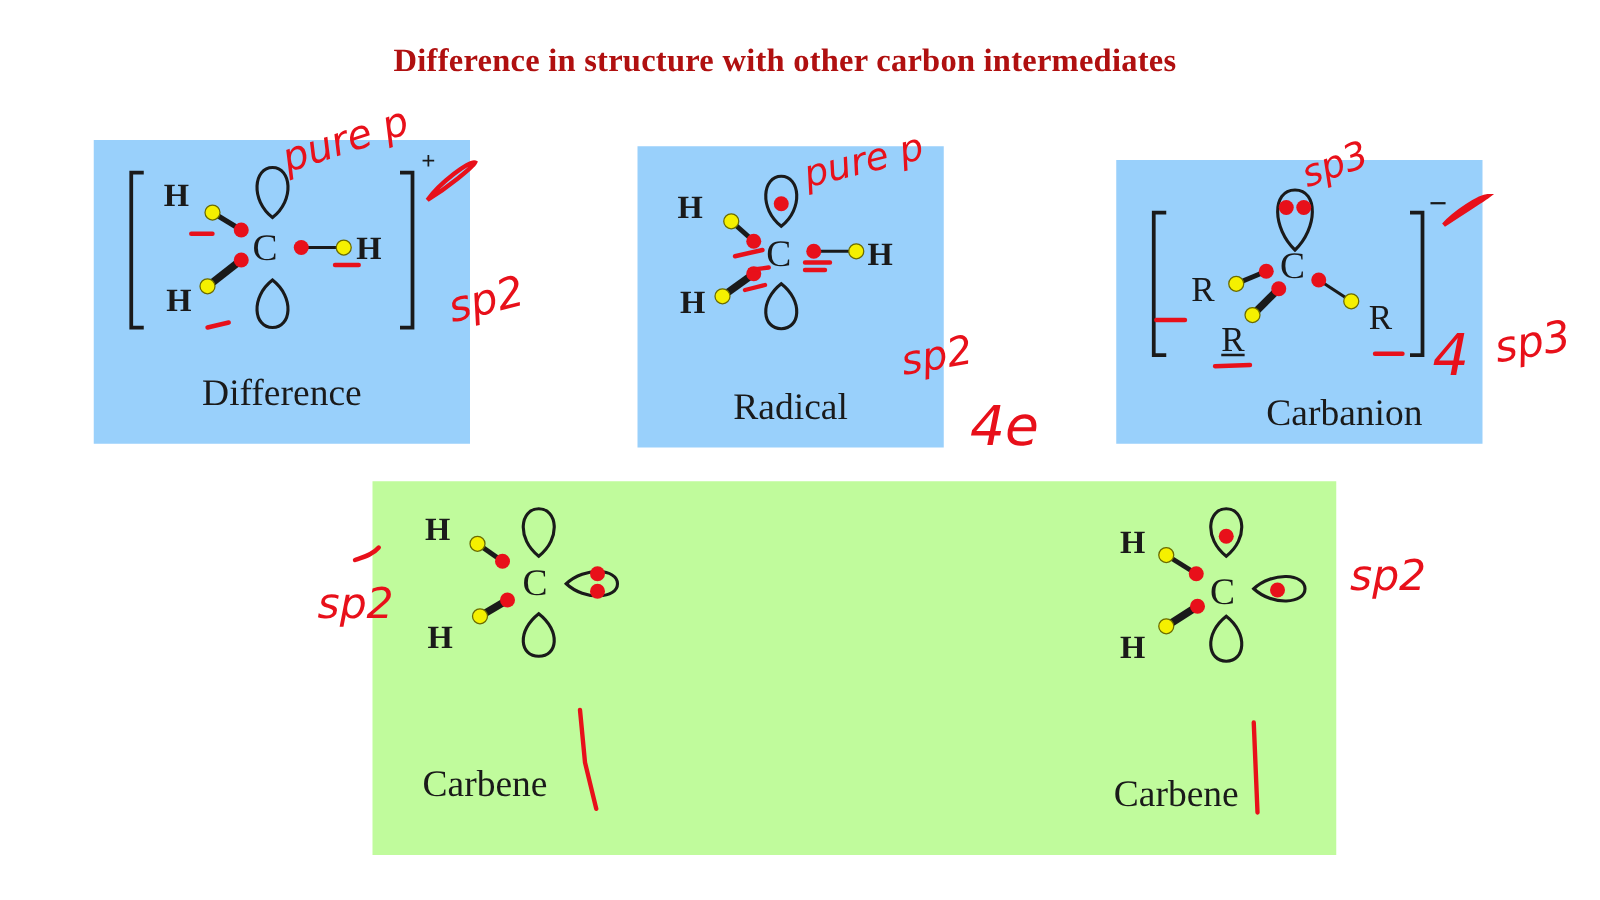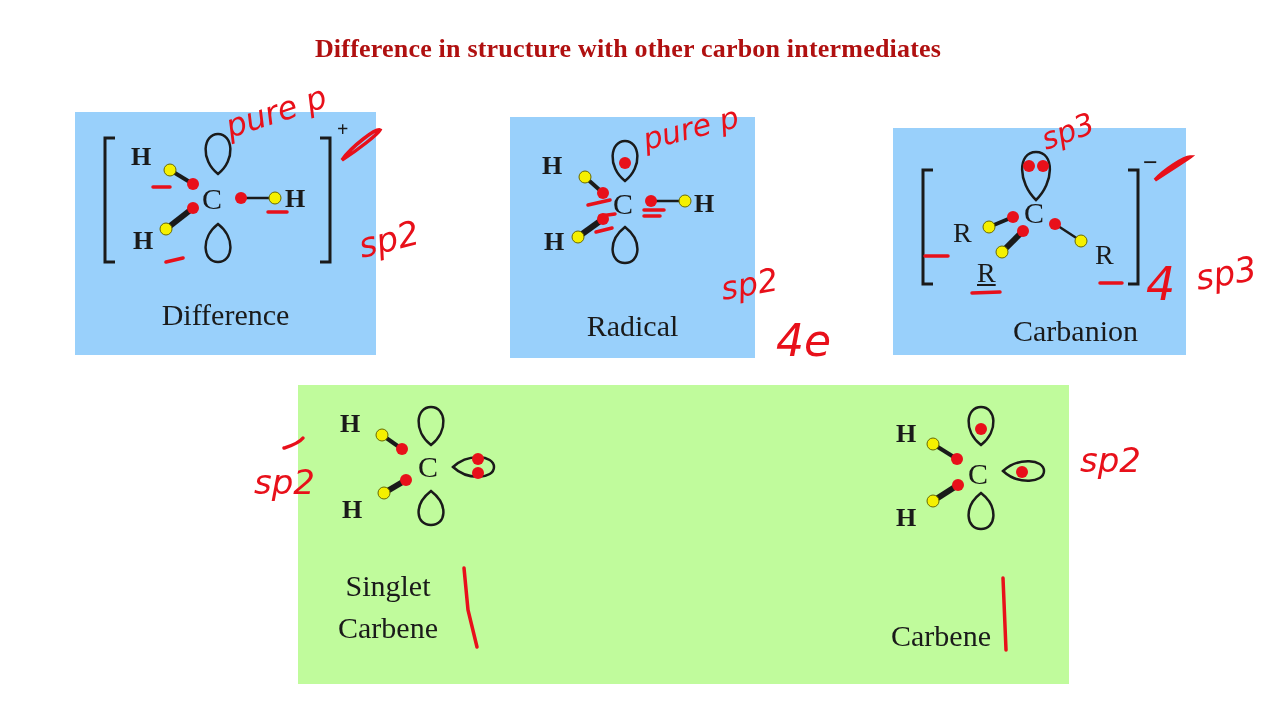--- a/index.html
+++ b/index.html
@@ -111,21 +111,20 @@
     <circle cx="683" cy="44" r="6" fill="#e8101a"></circle>
     <circle cx="635" cy="59" r="6" fill="#f5f000" stroke="#6a6a00" stroke-width="1"></circle>
     <circle cx="659" cy="74" r="6" fill="#e8101a"></circle>
     <circle cx="660" cy="100" r="6" fill="#e8101a"></circle>
     <circle cx="635" cy="116" r="6" fill="#f5f000" stroke="#6a6a00" stroke-width="1"></circle>
     <circle cx="724" cy="87" r="6" fill="#e8101a"></circle>
   </svg>
   <div class="label" style="left:42px;top:22px;font-size:26px;font-weight:bold;">H</div>
   <div class="label" style="left:120px;top:65px;">C</div>
   <div class="label" style="left:44px;top:108px;font-size:26px;font-weight:bold;">H</div>
-  <div class="label" style="left:20px;top:184px;width:140px;">Singlet</div>
   <div class="label" style="left:20px;top:226px;width:140px;">Carbene</div>
   <div class="label" style="left:598px;top:32px;font-size:26px;font-weight:bold;">H</div>
   <div class="label" style="left:670px;top:72px;">C</div>
   <div class="label" style="left:598px;top:116px;font-size:26px;font-weight:bold;">H</div>
   <div class="label" style="left:568px;top:234px;width:150px;">Carbene</div>
 </div>
 
 <svg class="ann" width="1280" height="720">
   <g fill="none" stroke="#e8101a" stroke-width="3.5" stroke-linecap="round">
 

